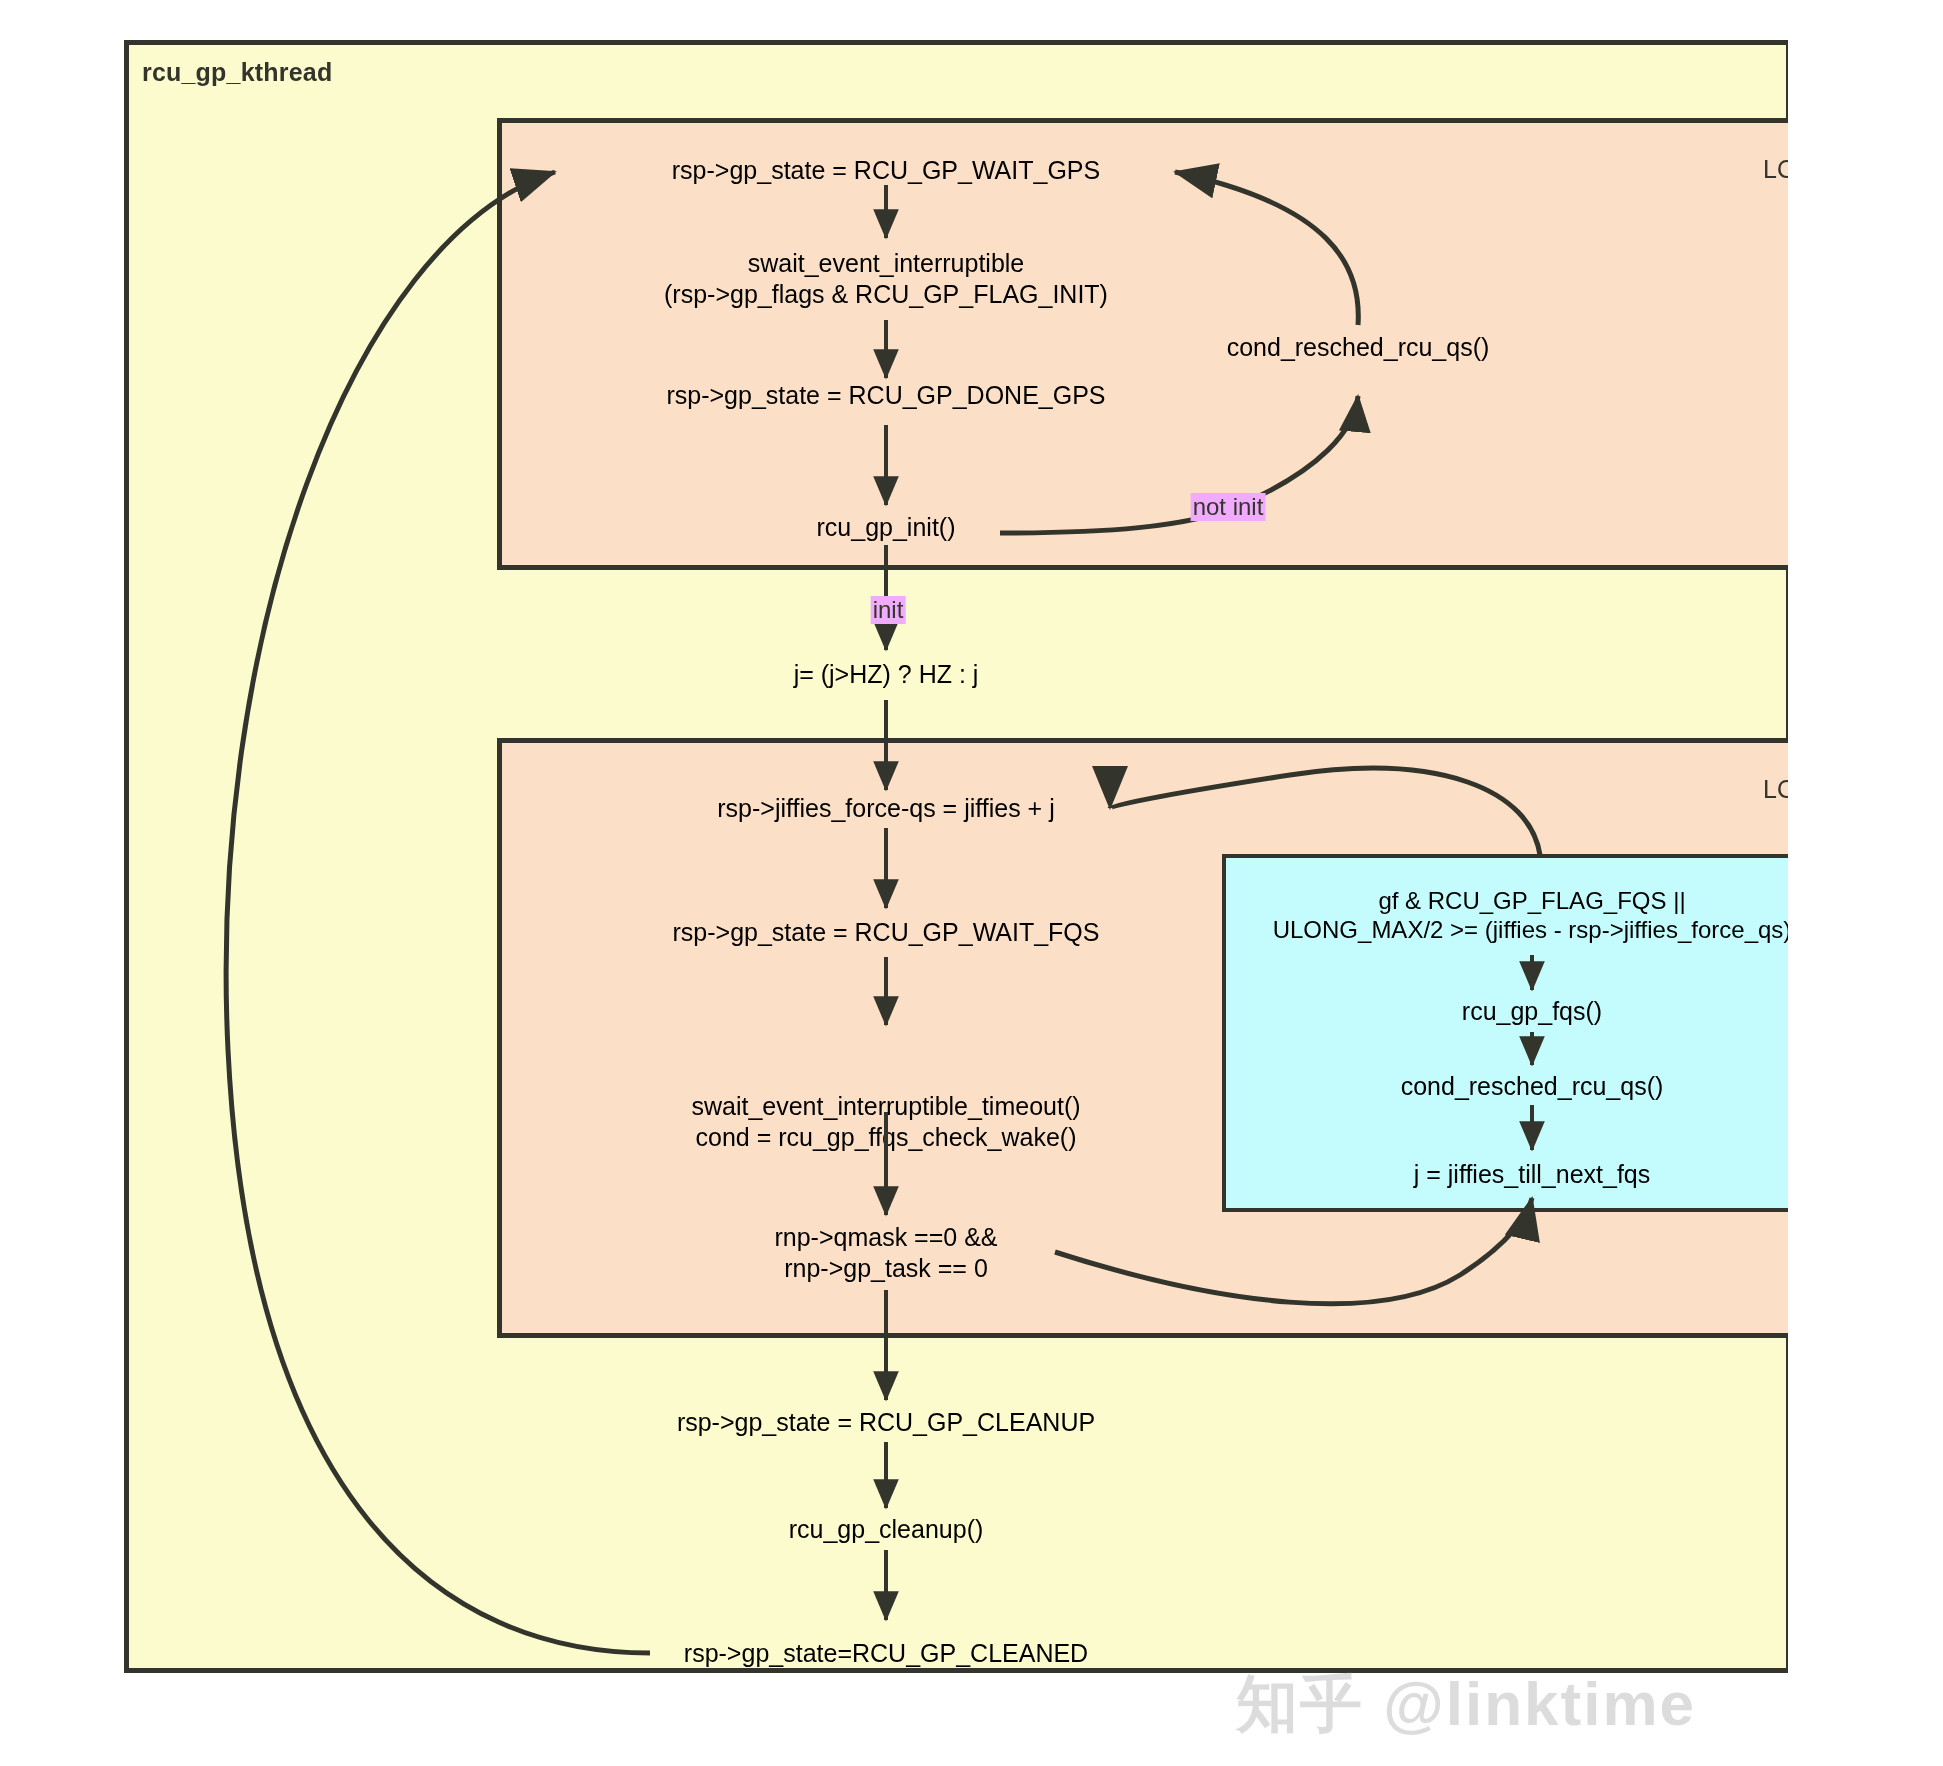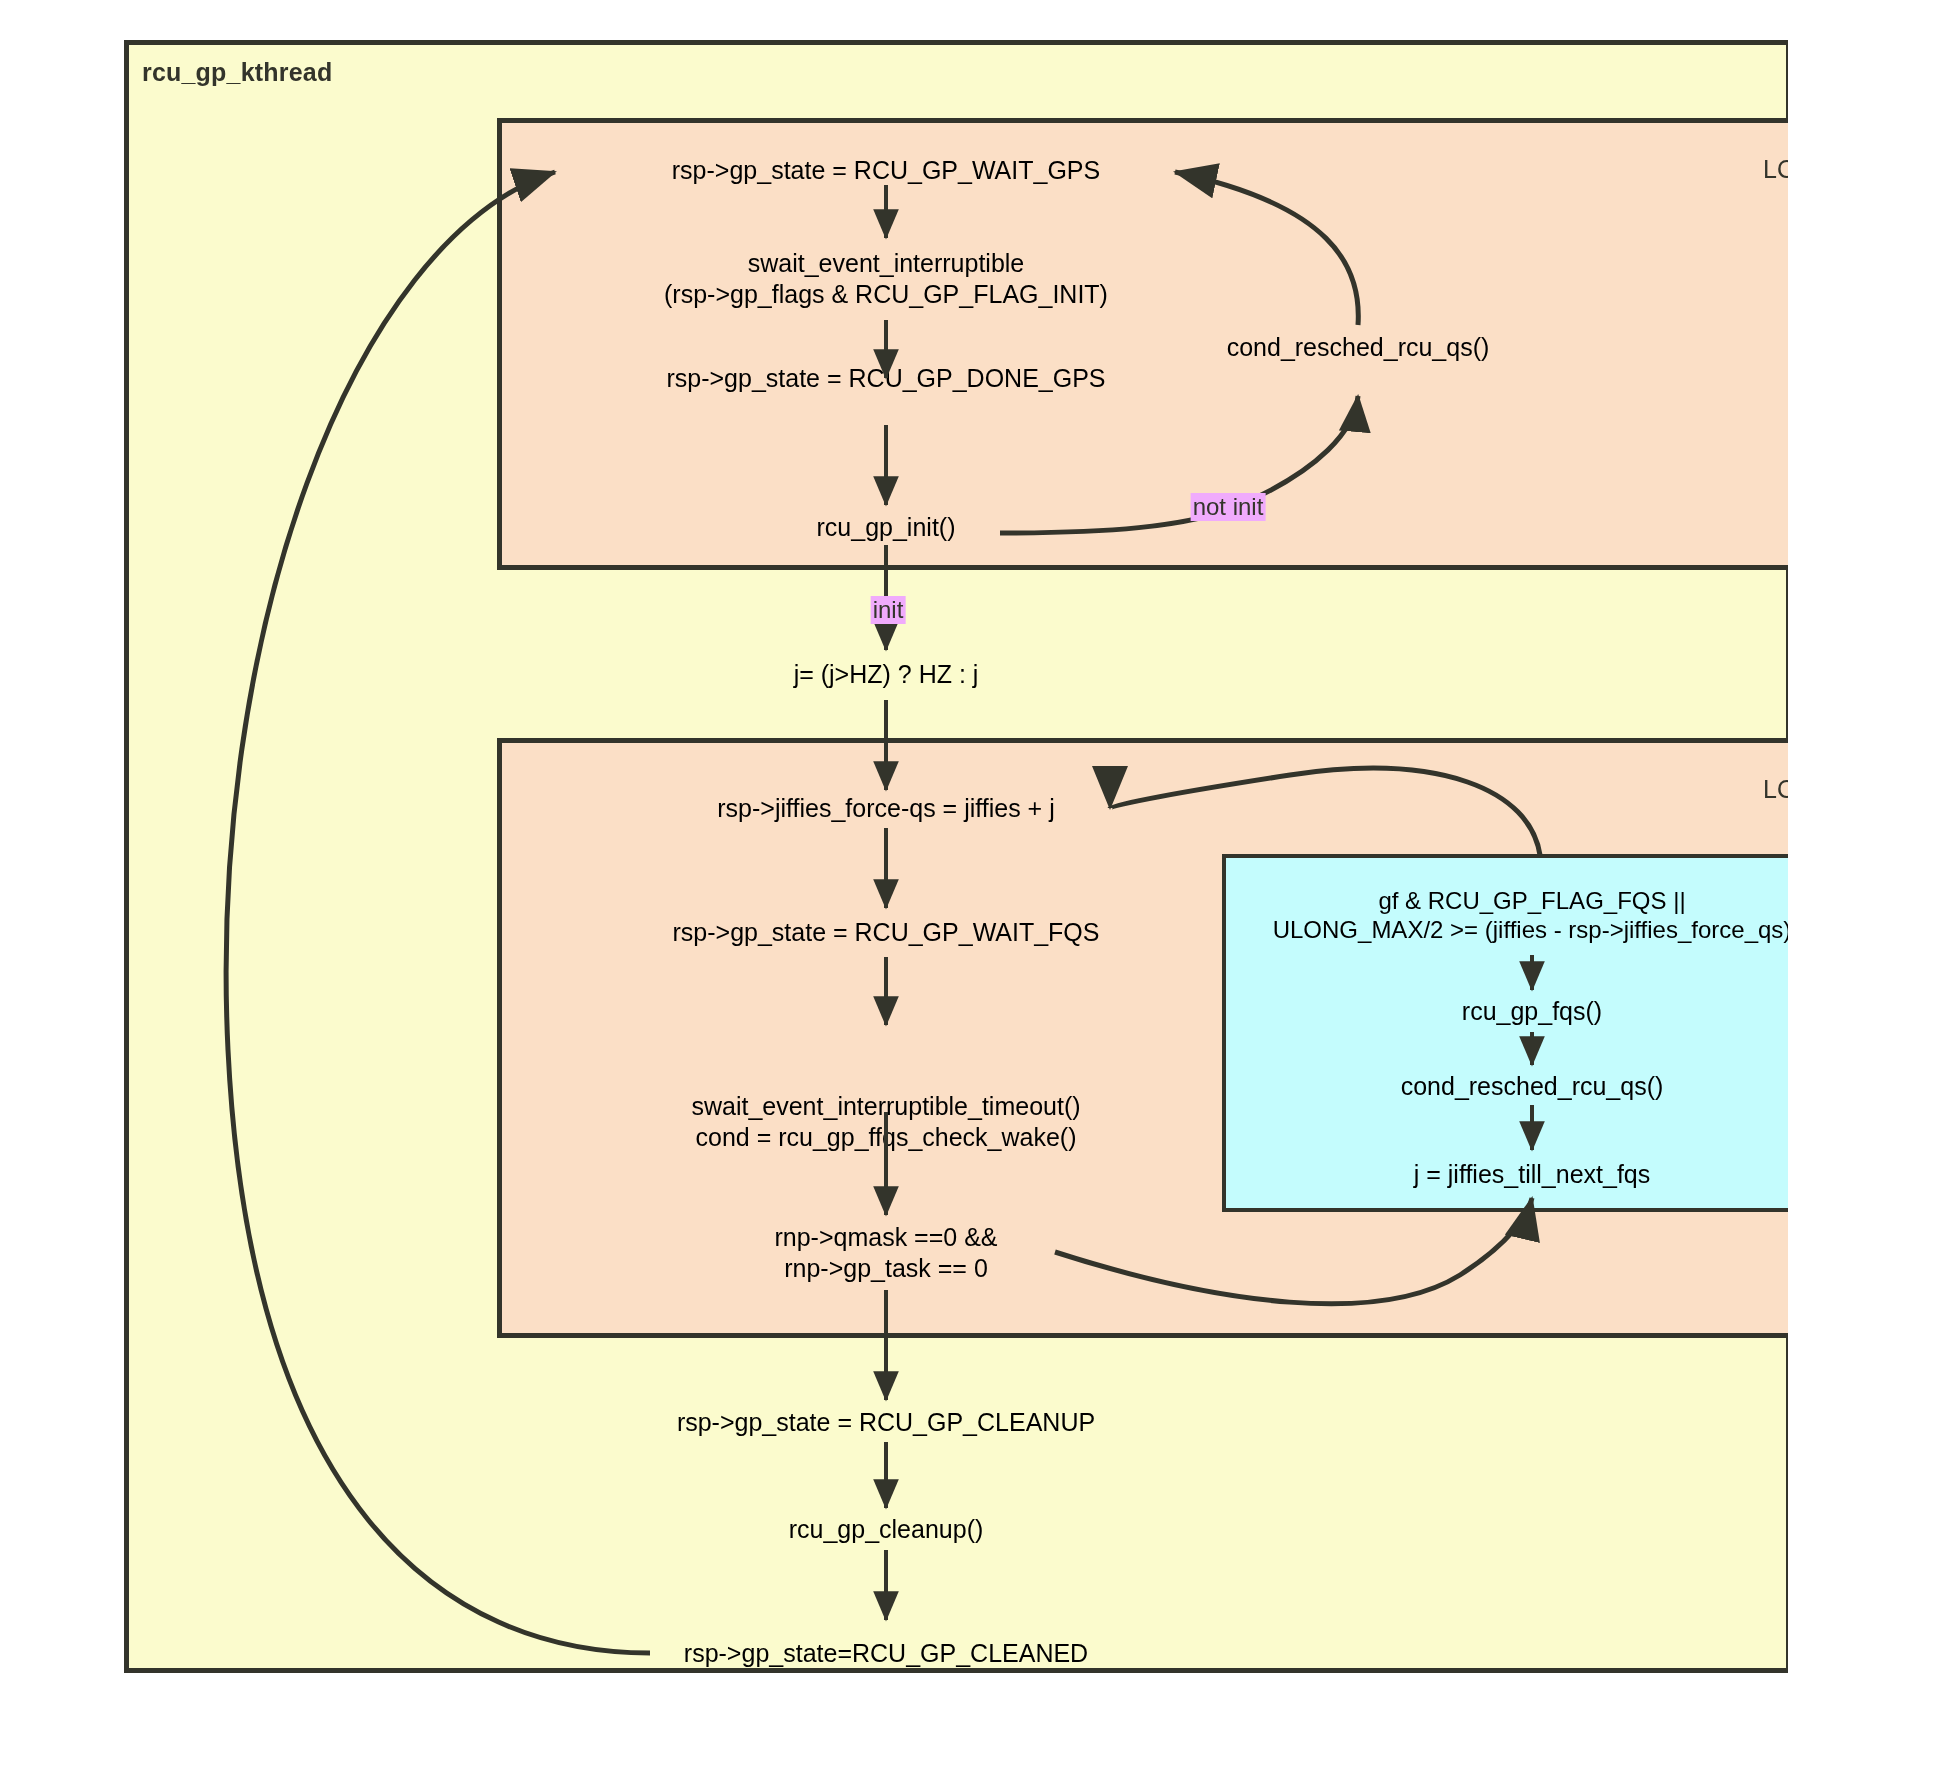--- a/index.html
+++ b/index.html
@@ -163,21 +163,21 @@
 
       <path d="M1540,855 C1530,790 1440,752 1290,775 C1180,792 1110,805 1110,808" marker-end="url(#ahb)"></path>
 
       <path d="M650,1653 C440,1653 250,1500 228,1050 C208,640 350,240 555,172" marker-end="url(#ahb)"></path>
     </g>
   </svg>
 
   <div class="node" style="left:886px; top:170px;">rsp-&gt;gp_state = RCU_GP_WAIT_GPS</div>
   <div class="node" style="left:886px; top:278px;">swait_event_interruptible
 (rsp-&gt;gp_flags &amp; RCU_GP_FLAG_INIT)</div>
-  <div class="node" style="left:886px; top:378px;">rsp-&gt;gp_state = RCU_GP_DONE_GPS</div>
+  <div class="node" style="left:886px; top:395px;">rsp-&gt;gp_state = RCU_GP_DONE_GPS</div>
   <div class="node" style="left:886px; top:527px;">rcu_gp_init()</div>
   <div class="node" style="left:1358px; top:347px;">cond_resched_rcu_qs()</div>
   <div class="edge-label" style="left:1228px; top:507px;">not init</div>
 
   <div class="edge-label" style="left:888px; top:586px;margin-top:24px;">init</div>
   <div class="node" style="left:886px; top:674px;">j= (j&gt;HZ) ? HZ : j</div>
 
   <div class="node" style="left:886px; top:808px;">rsp-&gt;jiffies_force-qs = jiffies + j</div>
   <div class="node" style="left:886px; top:932px;">rsp-&gt;gp_state = RCU_GP_WAIT_FQS</div>
   <div class="node" style="left:886px; top:1121px;">swait_event_interruptible_timeout()
@@ -188,13 +188,14 @@
   <div class="node small" style="left:1532px; top:915px;">gf &amp; RCU_GP_FLAG_FQS ||
 ULONG_MAX/2 &gt;= (jiffies - rsp-&gt;jiffies_force_qs)</div>
   <div class="node" style="left:1532px; top:1011px;">rcu_gp_fqs()</div>
   <div class="node" style="left:1532px; top:1086px;">cond_resched_rcu_qs()</div>
   <div class="node" style="left:1532px; top:1174px;">j = jiffies_till_next_fqs</div>
 
   <div class="node" style="left:886px; top:1422px;">rsp-&gt;gp_state = RCU_GP_CLEANUP</div>
   <div class="node" style="left:886px; top:1529px;text-align:center;">rcu_gp_cleanup()</div>
   <div class="node" style="left:886px; top:1653px;">rsp-&gt;gp_state=RCU_GP_CLEANED</div>
 
+  <div class="wm">知乎 @linktime</div>
 </div>
 
 </body></html>

